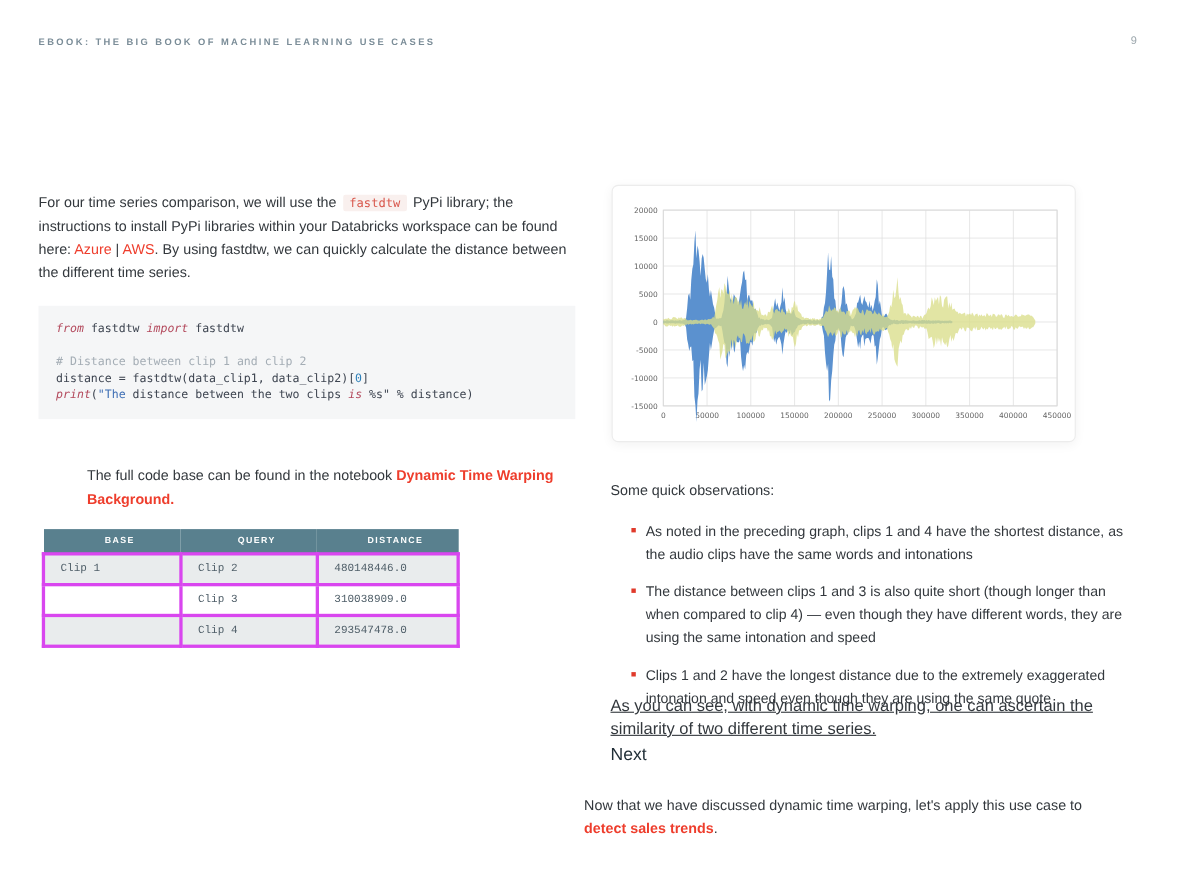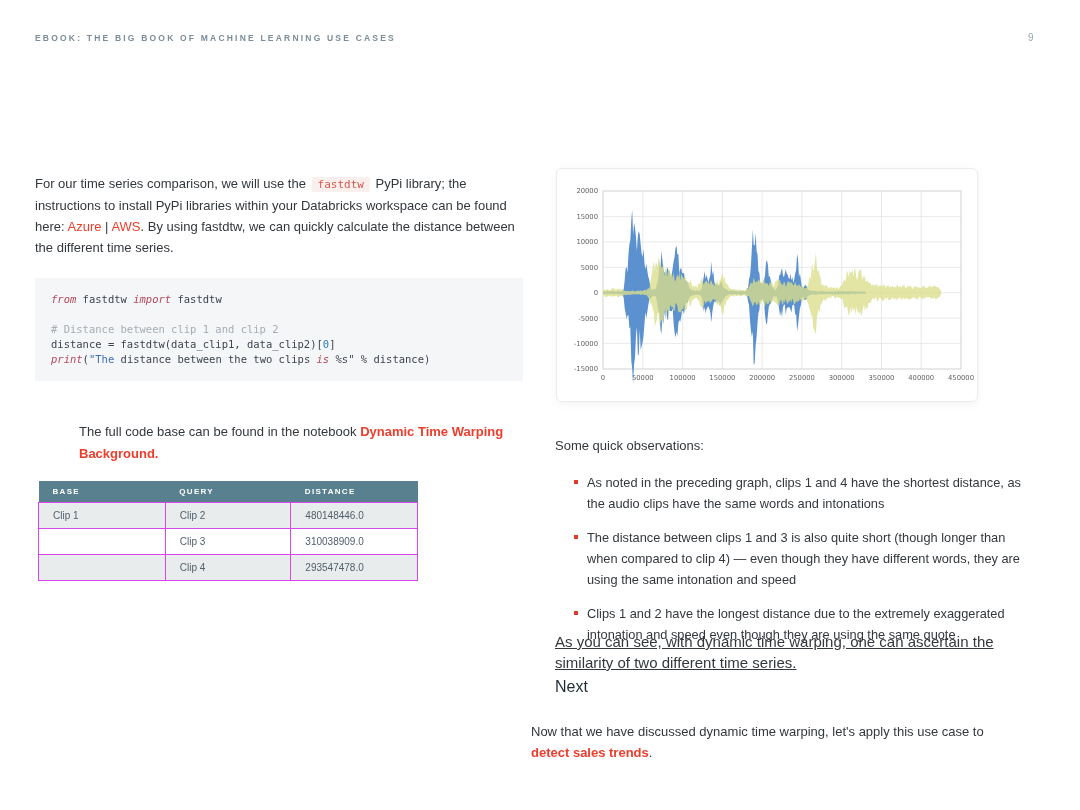--- a/index.html
+++ b/index.html
@@ -23,22 +23,22 @@
   .tok-id{color:#3d4450;}
   .tok-com{color:#a4adb5;}
   .tok-str{color:#3f6fb5;}
   .tok-num{color:#2d7fb8;}
 
   .notebook-note{position:absolute;left:35px;top:408px;width:494px;font-size:13px;line-height:21.5px;margin-left:44px;}
 
   .dist-table{position:absolute;left:38px;top:481px;width:380px;border-collapse:collapse;
         font-size:10px;}
   .dist-table th{background:#59808e;color:#ffffff;font-size:8px;font-weight:bold;
-        letter-spacing:1.3px;text-align:left;padding:6px 0 6px 14px;border:none;}
-  .dist-table td{padding:7px 0 7px 14px;color:#51606a;border:1px solid #d946ef;background:#ffffff;}
+        letter-spacing:1.3px;text-align:center;padding:6px 0 6px 14px;border:none;}
+  .dist-table td{padding:7px 0 7px 14px;color:#51606a;border:3px solid #d946ef;background:#ffffff;font-family:Liberation Mono, monospace;}
   .dist-table tr.row-alt td{background:#e9eced;}
   .dist-table th:nth-child(1),.dist-table td:nth-child(1){width:130px;}
   .dist-table th:nth-child(2),.dist-table td:nth-child(2){width:127px;}
   .dist-table th:nth-child(3),.dist-table td:nth-child(3){width:123px;}
 
   .chart-card{position:absolute;left:556px;top:168px;width:420px;height:232px;background:#ffffff;
         border:1px solid #ececec;border-radius:6px;box-shadow:0 2px 10px rgba(0,0,0,0.05);}
   .chart-card svg{display:block;}
 
   .obs-title{position:absolute;left:555px;top:422px;width:492px;font-size:13px;line-height:21px;}

